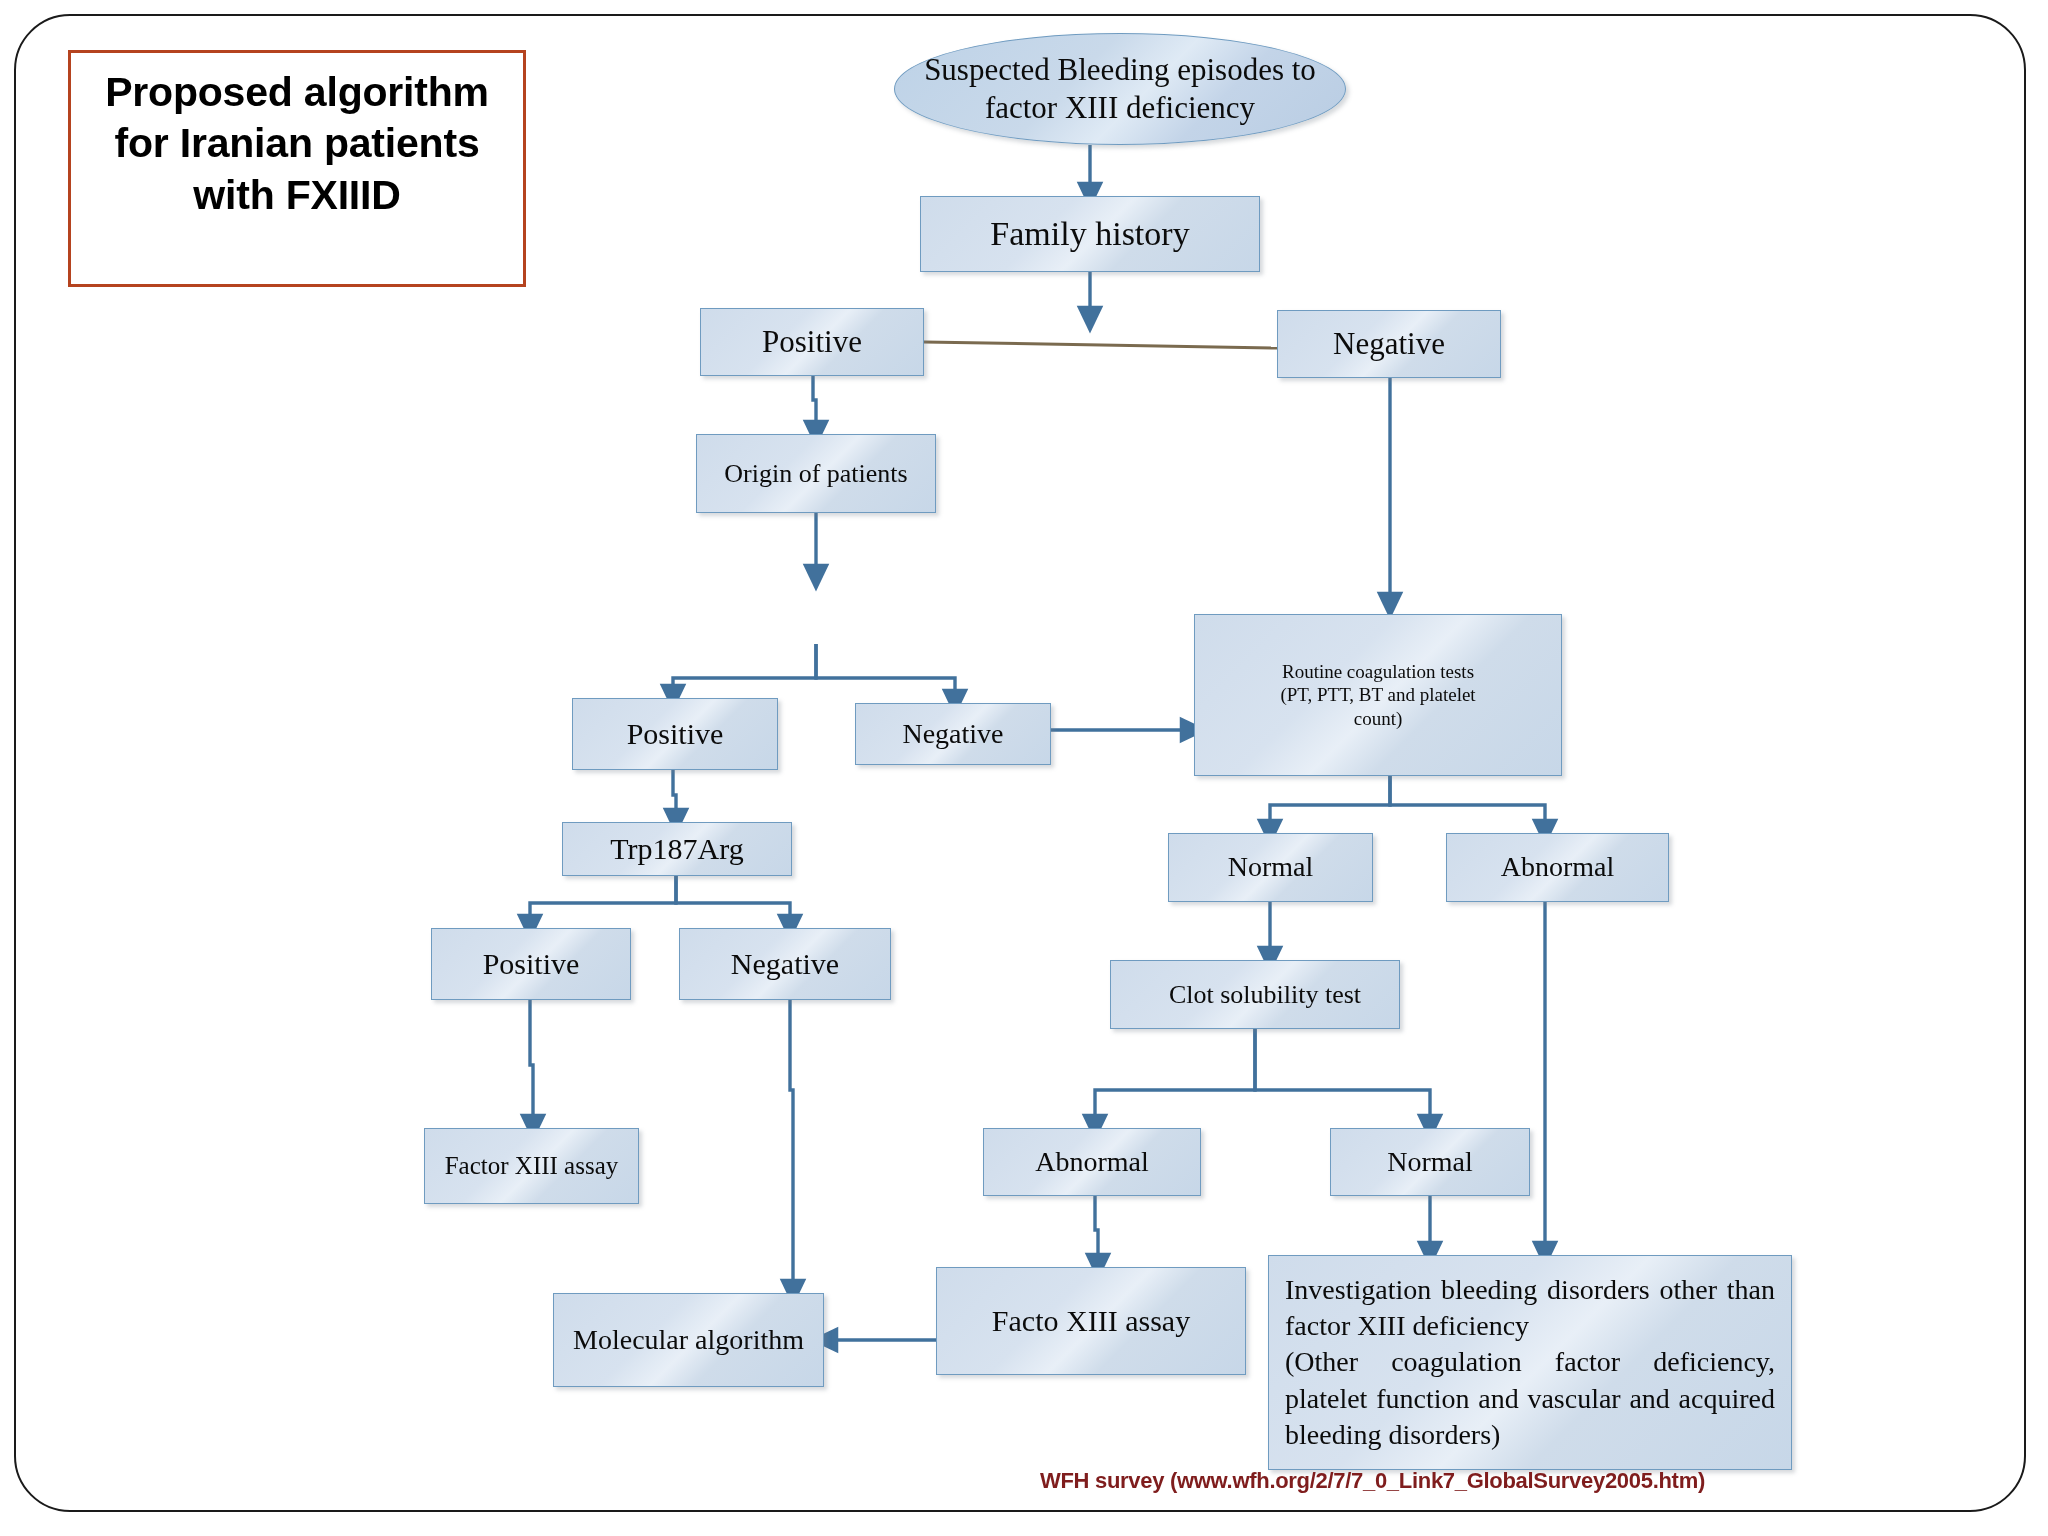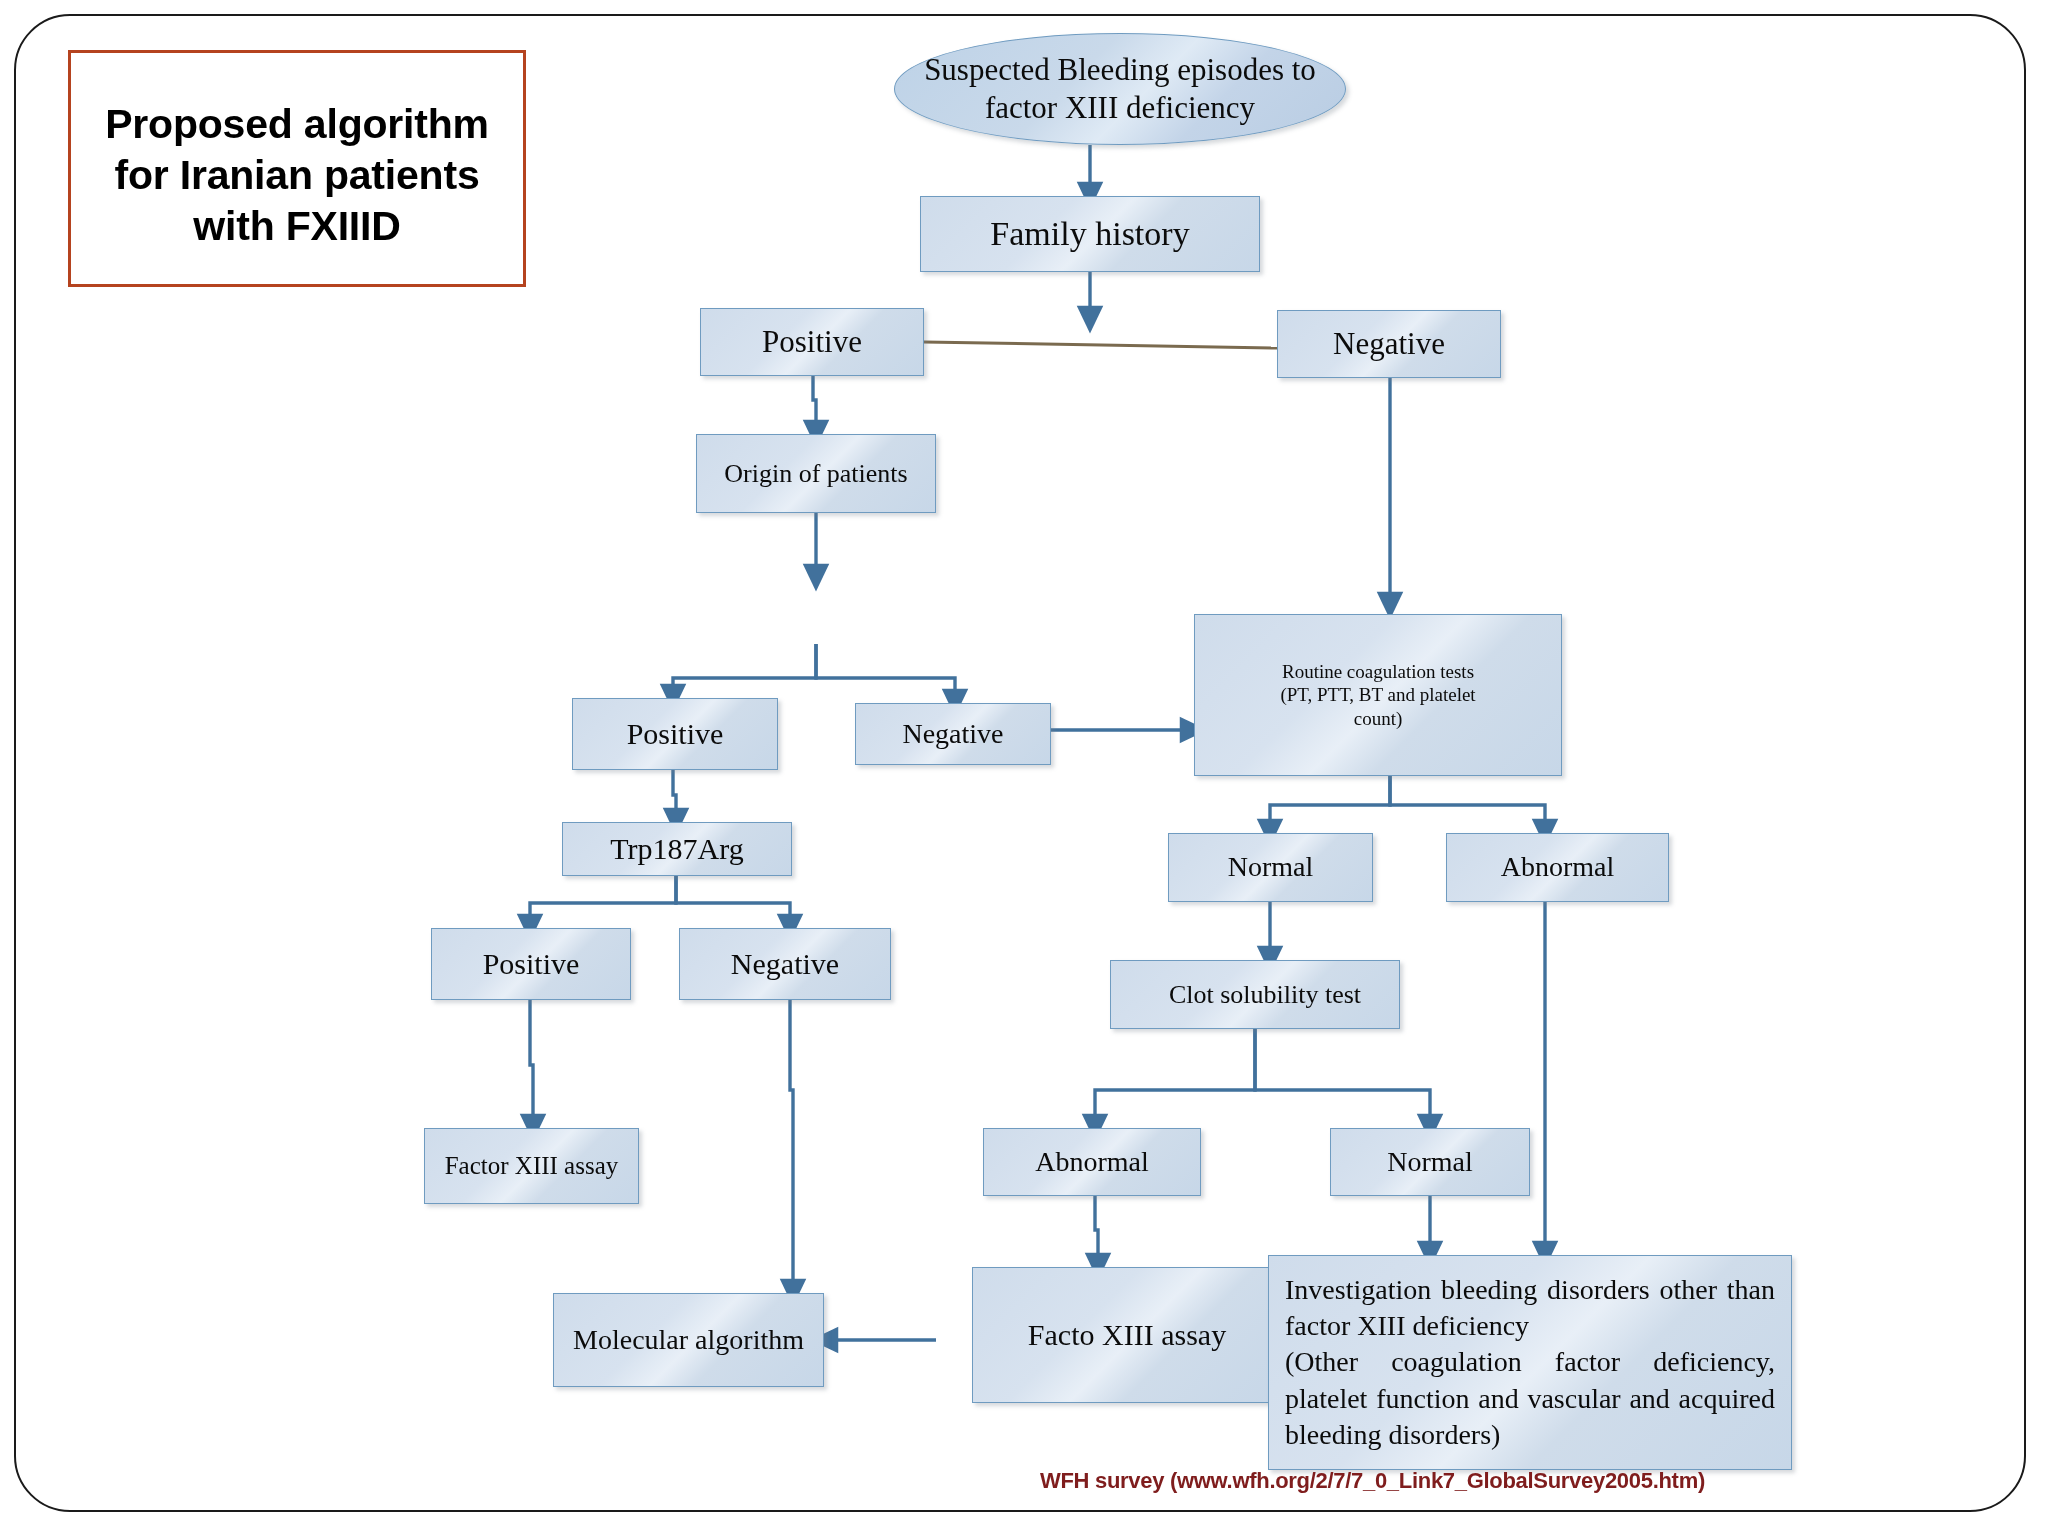--- a/index.html
+++ b/index.html
@@ -10,21 +10,21 @@
   .outer-frame{
     position:absolute;left:14px;top:14px;width:2012px;height:1498px;
     border:2.5px solid #1a1a1a;border-radius:56px;box-sizing:border-box;
     pointer-events:none;
   }
 
   
   .title-card{
     position:absolute;left:68px;top:50px;width:458px;height:237px;
     border:3px solid #b5431f;background:#ffffff;box-sizing:border-box;
-    display:flex;align-items:center;justify-content:center;
+    display:flex;justify-content:center;
   }
   .title-card .title-text{
     font-family:"Liberation Sans",sans-serif;
     font-weight:bold;font-size:41px;line-height:1.25;color:#000;
     text-align:center;letter-spacing:-0.2px;white-space:pre-line;
     padding-top:14px;
   }
 
   
   svg.edges{position:absolute;left:0;top:0;width:2048px;height:1536px;overflow:visible;}
@@ -198,21 +198,21 @@
   </div>
 
   <div class="node" style="left:983px;top:1128px;width:218px;height:68px;">
     <span class="lbl f28">Abnormal</span>
   </div>
 
   <div class="node" style="left:1330px;top:1128px;width:200px;height:68px;">
     <span class="lbl f28">Normal</span>
   </div>
 
-  <div class="node" style="left:936px;top:1267px;width:310px;height:136px;margin-left:36px;">
+  <div class="node" style="left:936px;top:1267px;width:310px;height:108px;">
     <span class="lbl f30">Facto XIII assay</span>
   </div>
 
   <div class="node just-box" style="left:1268px;top:1255px;width:524px;height:215px;">
     <span class="lbl" style="font-size:28px;">Investigation bleeding disorders other than factor XIII deficiency
 (Other coagulation factor deficiency, platelet function and vascular and acquired bleeding disorders)</span>
   </div>
 
   <div class="footer">WFH survey (www.wfh.org/2/7/7_0_Link7_GlobalSurvey2005.htm)</div>
 

